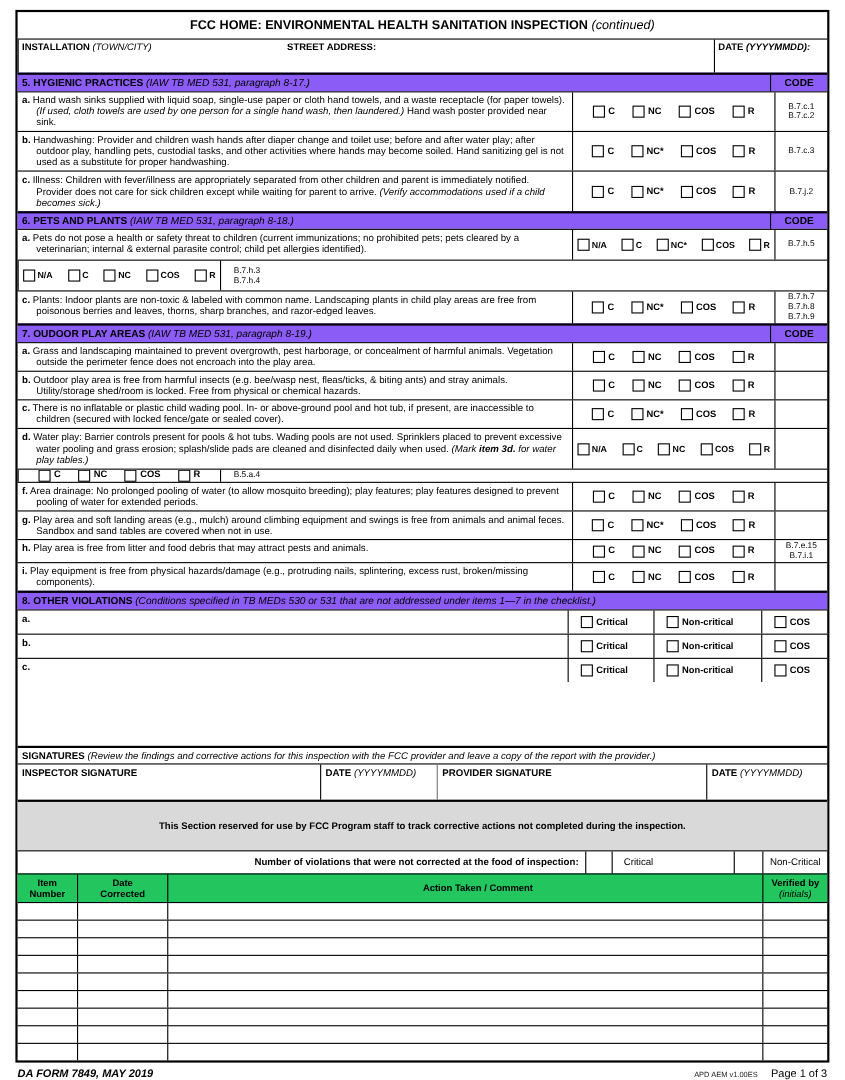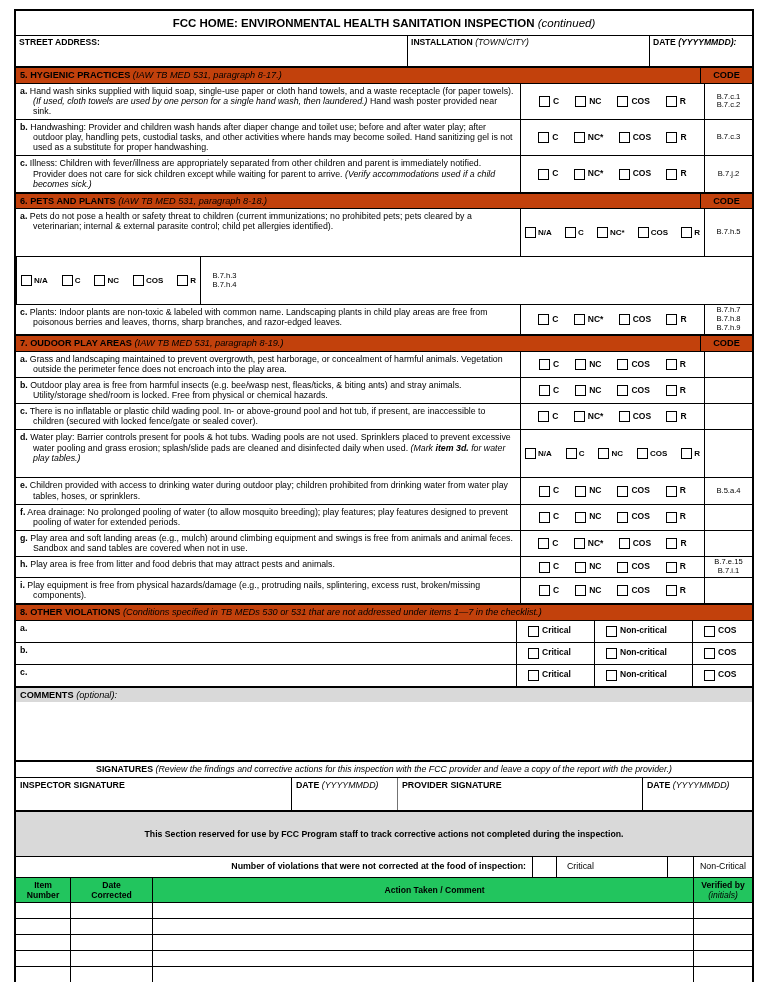--- a/index.html
+++ b/index.html
@@ -15,49 +15,49 @@
 
   .title-row { text-align:center; font-size:11.5px; padding:6px 2px 5px 2px; }
   .title-row .it { font-weight:normal; }
 
   .info-row { display:flex; border-top:1px solid #000; height:31px; font-size:8.6px; }
   .info-cell { padding:2px 3px; }
   .info-street { flex:1; }
   .info-install { width:242px; border-left:1px solid #000; }
   .info-date { width:103px; border-left:1px solid #000; }
 
-  .sec-header { display:flex; border-top:2px solid #000; background:#c2410c; font-size:9.2px; }
+  .sec-header { display:flex; border-top:2px solid #000; background:#8b5cf6; font-size:9.2px; }
   .sec-title-cell { flex:1; padding:2px 4px; }
   .code-cell-h { width:52px; border-left:1px solid #000; text-align:center; font-weight:bold; padding:2px 0; }
 
   .item-row { display:flex; border-top:1px solid #000; font-size:8.8px; }
   .item-desc { flex:1; padding:2px 4px 3px 17px; text-indent:-13px; }
   .item-desc .letter { font-weight:bold; }
   .item-opts { width:184px; min-width:184px; border-left:1px solid #000; display:flex;
                align-items:center; justify-content:space-evenly; padding:0 2px; }
-  .item-opts.five { justify-content:space-between; padding:18px 4px; }
+  .item-opts.five { justify-content:space-between; padding:8px 4px; }
   .opt { display:inline-flex; align-items:center; gap:3px; font-weight:bold; font-size:8.5px; white-space:nowrap; }
   .five .opt { font-size:8px; gap:2px; }
   .box { width:11px; height:11px; min-width:11px; border:1px solid #000; background:#fff; display:inline-block; }
   .item-codes { width:48px; min-width:48px; border-left:1px solid #000; font-size:7.6px;
                 display:flex; flex-direction:column; justify-content:center; text-align:center; line-height:1.18; padding:1px 0; }
 
   .v-row { display:flex; border-top:1px solid #000; height:22px; font-size:8.8px; }
   .v-letter { flex:1; padding:2px 4px; font-weight:bold; }
   .v-opts { width:236px; min-width:236px; display:flex; }
   .v-cell { border-left:1px solid #000; display:flex; align-items:center; gap:5px; padding-left:11px;
             font-weight:bold; font-size:8.5px; }
   .v-cell.c1 { width:78px; }
   .v-cell.c2 { width:98px; }
   .v-cell.c3 { flex:1; }
 
   .comments-bar { border-top:2px solid #000; background:#d9d9d9; padding:2px 4px; font-size:9.2px; }
   .comments-area { height:58px; }
 
-  .sig-bar { border-top:2px solid #000; padding:2px 4px; font-size:8.8px;text-align:center; }
+  .sig-bar { border-top:2px solid #000; padding:2px 4px; font-size:8.8px; }
   .sig-row { display:flex; border-top:1px solid #000; height:33px; font-size:8.8px; }
   .sig-cell { padding:2px 4px; font-weight:bold; }
   .sig-inspector { flex:1; }
   .sig-date1 { width:106px; border-left:1px solid #000; }
   .sig-provider { width:245px; border-left:1px solid #737373; }
   .sig-date2 { width:110px; border-left:1px solid #000; }
   .sig-cell .it { font-weight:normal; }
 
   .staff-bar { border-top:2px solid #000; background:#d9d9d9; text-align:center; font-weight:bold;
                font-size:8.7px; padding:17px 0; }
@@ -92,25 +92,25 @@
 </head>
 <body>
 
 <div class="form">
 
   <div class="title-row">
     <span class="b">FCC HOME: ENVIRONMENTAL HEALTH SANITATION INSPECTION</span><span class="it"> (continued)</span>
   </div>
 
   <div class="info-row">
+    <div class="info-cell info-install">
+      <span class="b">INSTALLATION </span><span class="it">(TOWN/CITY)</span>
+    </div>
     <div class="info-cell info-street">
       <span class="b">STREET ADDRESS:</span>
-    </div>
-    <div class="info-cell info-install">
-      <span class="b">INSTALLATION </span><span class="it">(TOWN/CITY)</span>
     </div>
     <div class="info-cell info-date">
       <span class="b">DATE </span><span class="b it">(YYYYMMDD):</span>
     </div>
   </div>
 
   <div id="sections">
   <div>
     <div class="sec-header">
       <div class="sec-title-cell">
@@ -450,24 +450,20 @@
 
   <span class="opt">
     <span class="box"></span>
     <span>R</span>
   </span>
 </div>
     <div class="item-codes"></div>
   </div>
 
   <div class="item-row">
-    <div class="item-desc">
-      <span class="letter">e.</span>
-      <span><span>Children provided with access to drinking water during outdoor play; children prohibited from drinking water from water play tables, hoses, or sprinklers.</span></span>
-    </div>
     <div class="item-opts">
   <span class="opt">
     <span class="box"></span>
     <span>C</span>
   </span>
 
   <span class="opt">
     <span class="box"></span>
     <span>NC</span>
   </span>
@@ -681,23 +677,20 @@
           <div class="v-cell c3">
   <span class="opt">
     <span class="box"></span>
     <span>COS</span>
   </span>
 </div>
         </div>
   </div>
 </div>
 
-  <div class="comments-bar">
-    <span class="b">COMMENTS </span><span class="it">(optional):</span>
-  </div>
   <div class="comments-area"></div>
 
   <div class="sig-bar">
     <span class="b">SIGNATURES </span><span class="it">(Review the findings and corrective actions for this inspection with the FCC provider and leave a copy of the report with the provider.)</span>
   </div>
   <div class="sig-row">
     <div class="sig-cell sig-inspector">
       <span>INSPECTOR SIGNATURE</span>
     </div>
     <div class="sig-cell sig-date1">

